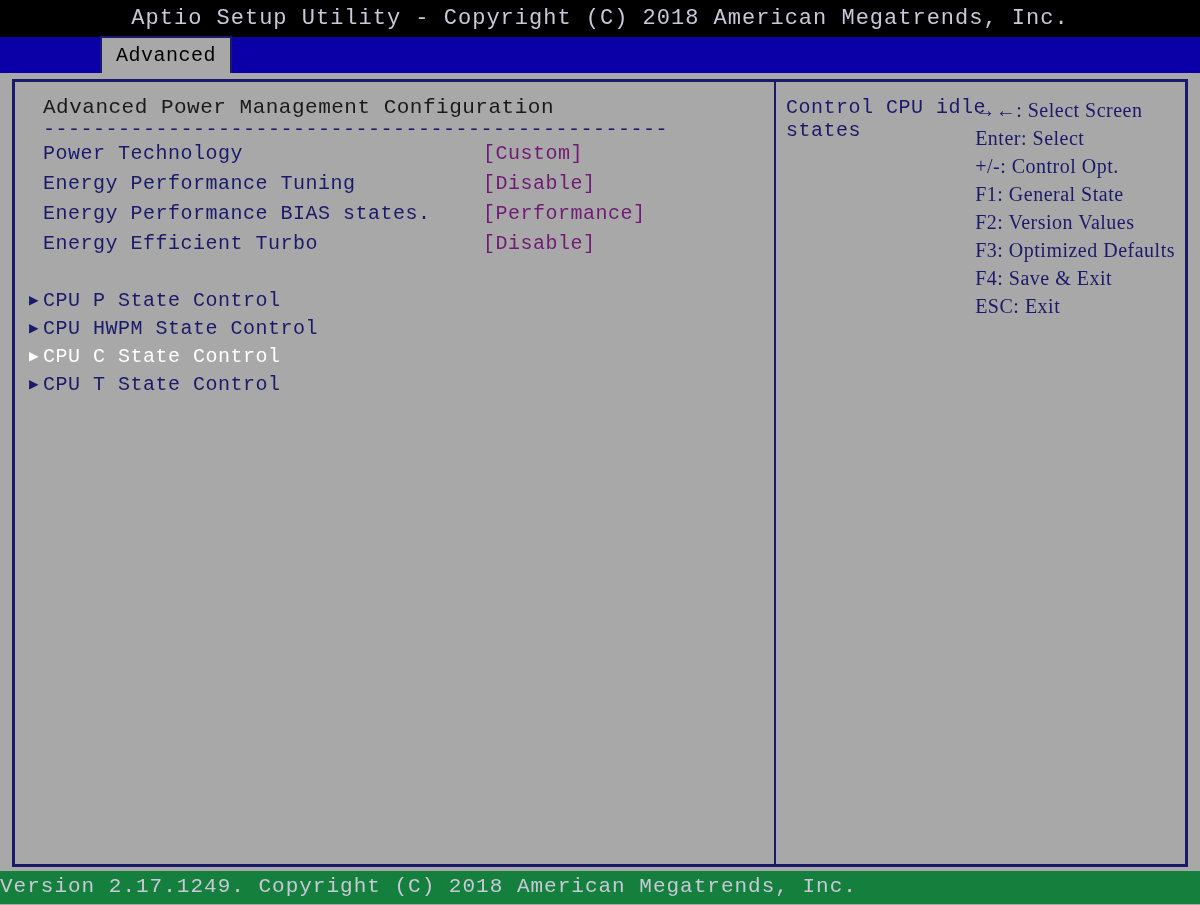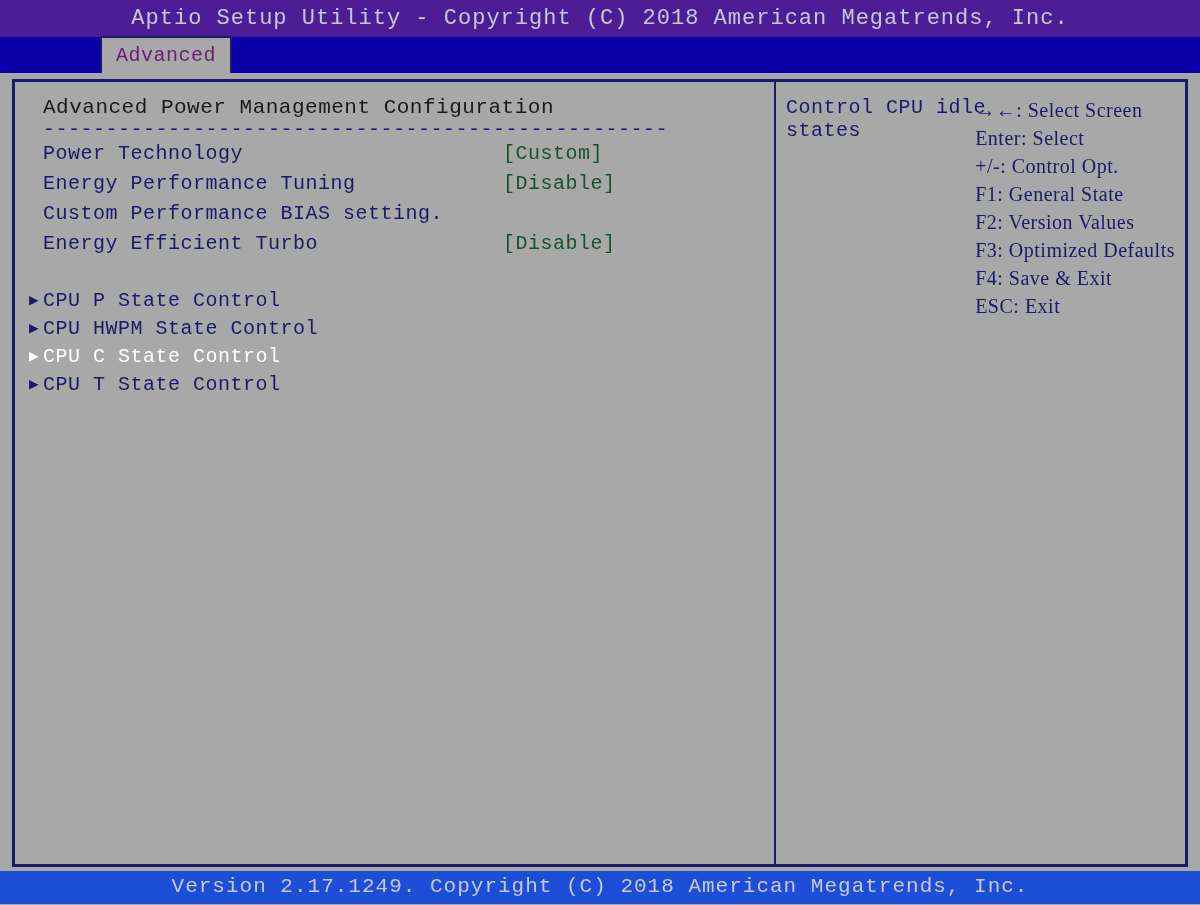--- a/index.html
+++ b/index.html
@@ -7,37 +7,37 @@
       font-family: 'Courier New', monospace;
       font-size: 20px;
       background: #a8a8a8;
       width: 1200px;
       height: 905px;
       overflow: hidden;
       font-weight: 500;
       letter-spacing: 0.5px;
     }
     .titlebar {
-      background: #4c1d95;
+      background: #000000;
       color: #c8c8d8;
       text-align: center;
       padding: 6px 0;
       font-size: 22px;
       letter-spacing: 1px;
     }
     .tabbar {
       background: #0b00a8;
       padding: 0 100px 0 100px;
       height: 36px;
       display: flex;
       align-items: flex-end;
     }
     .tab {
       background: #a8a8a8;
-      color: #701a75;
+      color: #000000;
       padding: 6px 14px;
       border: 2px solid #1a1a6a;
       border-bottom: none;
       font-size: 20px;
     }
     .main {
       display: flex;
       height: 798px;
       padding: 6px 12px 4px 12px;
       gap: 0;
@@ -75,22 +75,21 @@
     .setting-row {
       display: flex;
       line-height: 30px;
       padding-left: 14px;
     }
     .setting-label {
       color: #1a1a6a;
       width: 440px;
     }
     .setting-value {
-      color: #14532d;
-      margin-left: 20px;
+      color: #701a75;
     }
     .submenu-row {
       display: flex;
       align-items: center;
       line-height: 28px;
       color: #1a1a6a;
     }
     .submenu-arrow {
       width: 14px;
       text-align: left;
@@ -106,23 +105,23 @@
     .hr {
       border-top: 2px solid #1a1a6a;
       margin: 4px -10px 8px -10px;
     }
     .keyhelp {
       color: #1a1a6a;
       line-height: 28px;
     }
     .keyhelp-row { white-space: pre; font-family: Liberation Serif, serif; }
     .footer {
-      background: #1d4ed8;
+      background: #15803d;
       color: #c8c8d8;
-      text-align: center;
+      text-align: left;
       padding: 4px 0 6px 0;
       font-size: 21px;
       letter-spacing: 1px;
     }
     .gap { height: 28px; }
   </style>
 </head>
 <body>
 
 <div class="titlebar">Aptio Setup Utility - Copyright (C) 2018 American Megatrends, Inc.</div>
@@ -138,21 +137,22 @@
 
     <div class="setting-row">
       <span class="setting-label">Power Technology</span>
       <span class="setting-value">[Custom]</span>
     </div>
     <div class="setting-row">
       <span class="setting-label">Energy Performance Tuning</span>
       <span class="setting-value">[Disable]</span>
     </div>
     <div class="setting-row">
-      <span class="setting-label">Custom Performance BIAS setting.</span>
+      <span class="setting-label">Energy Performance BIAS states.</span>
+      <span class="setting-value">[Performance]</span>
     </div>
     <div class="setting-row">
       <span class="setting-label">Energy Efficient Turbo</span>
       <span class="setting-value">[Disable]</span>
     </div>
 
     <div class="gap"></div>
 
     <div class="submenu-row">
       <span class="submenu-arrow">▶</span>

